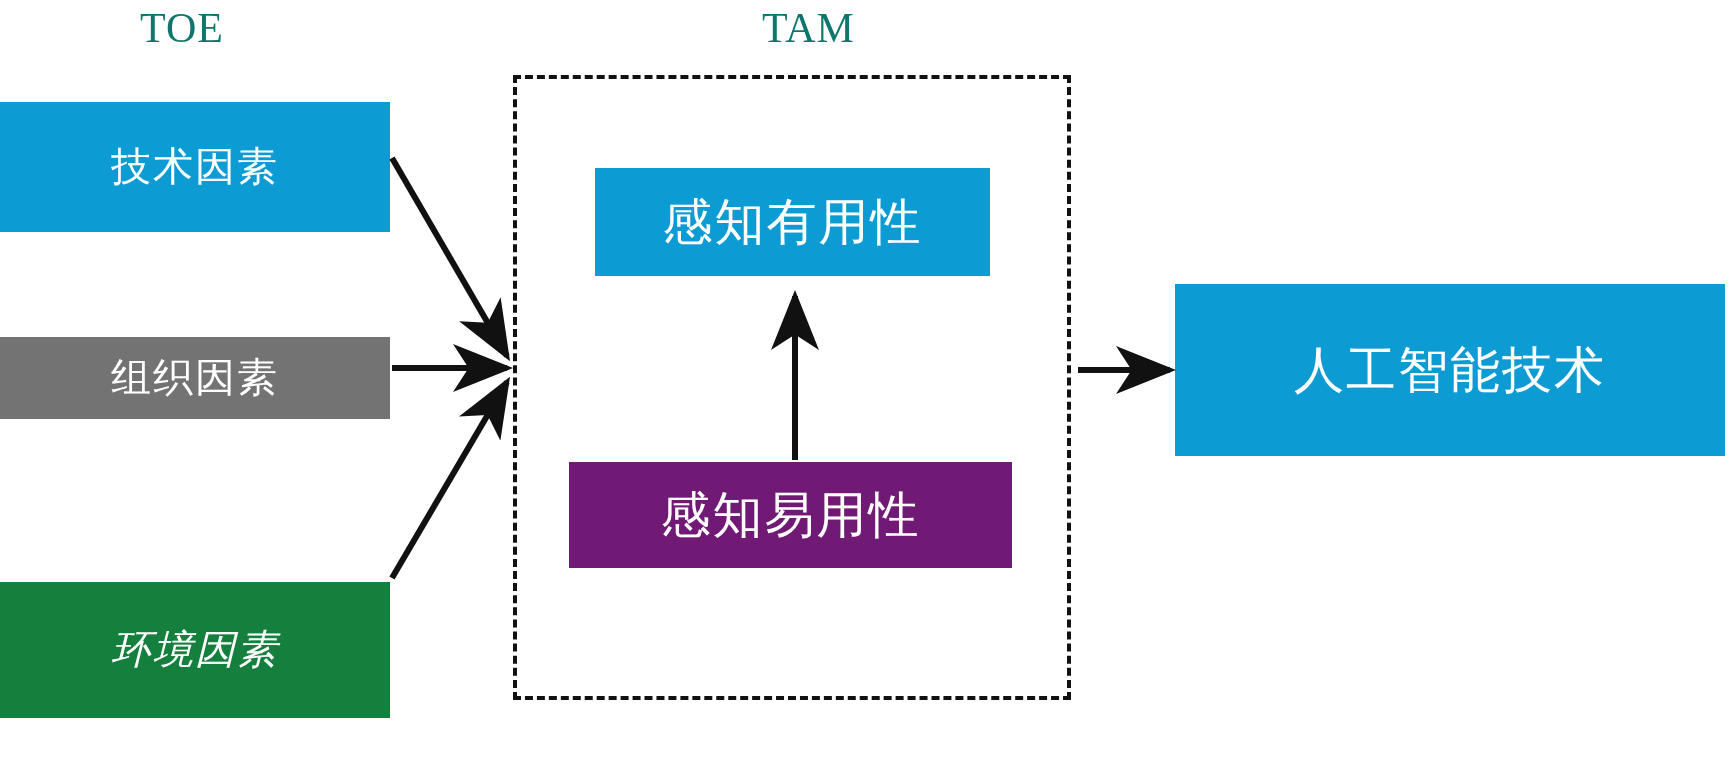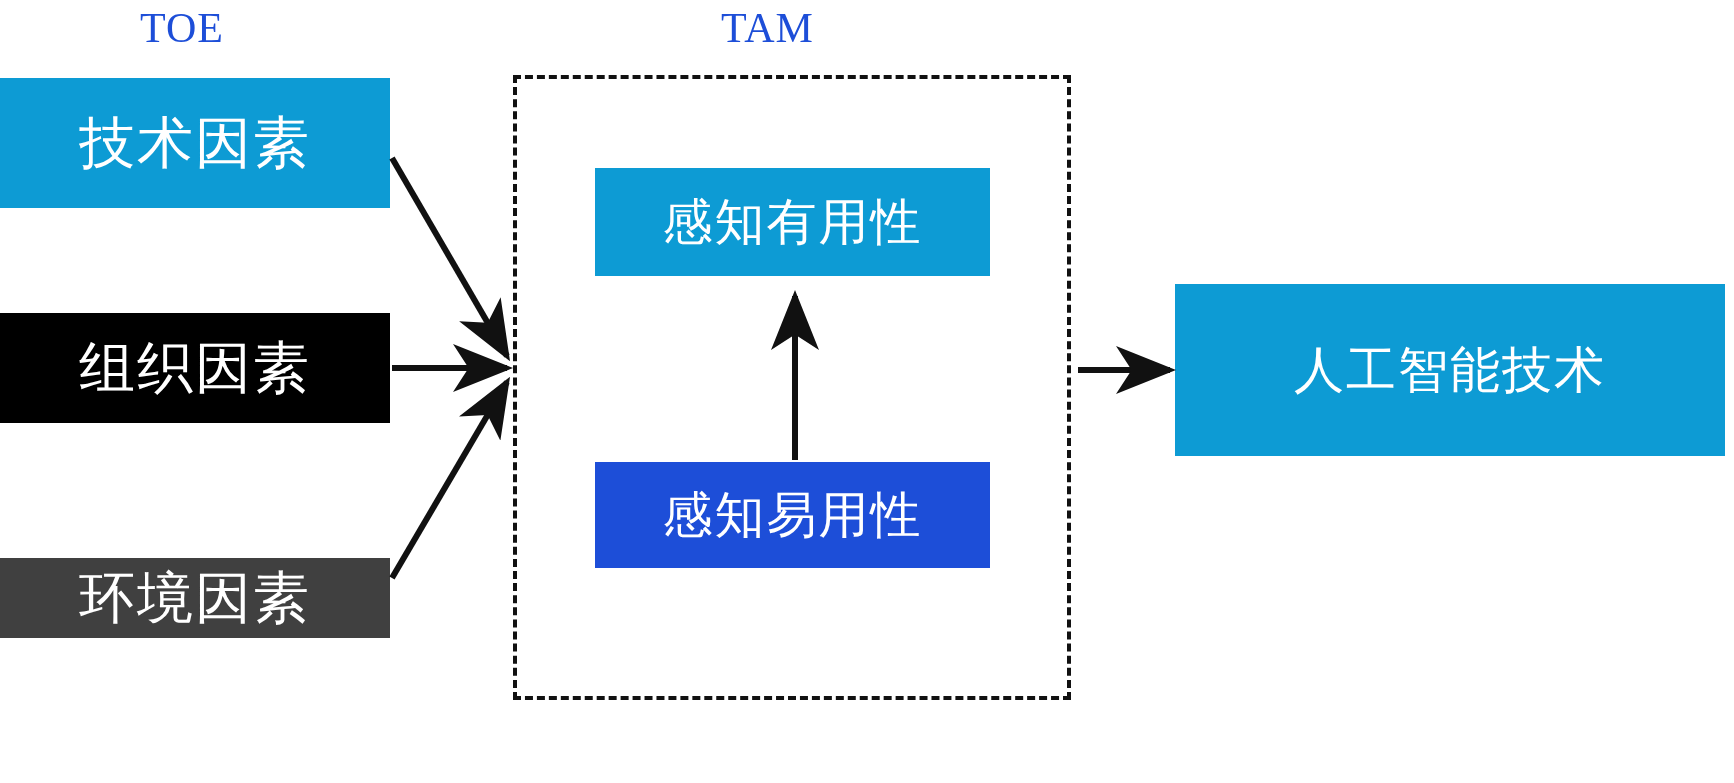--- a/index.html
+++ b/index.html
@@ -8,39 +8,39 @@
     position:relative;
     width:1734px;
     height:783px;
     background:#ffffff;
     overflow:hidden;
   }
   .label-latin{
     position:absolute;
     font-family:"Liberation Serif","DejaVu Serif",serif;
     font-size:42px;
-    color:#1d4ed8;
+    color:#0f766e;
     letter-spacing:1px;
     white-space:nowrap;
   }
   .box{
     position:absolute;
     background:#0d9bd4;
     color:#ffffff;
     display:flex;
     align-items:center;
     justify-content:center;
     text-align:center;
     font-family:"DejaVu Serif","Liberation Serif",serif;
     font-weight:400;
     line-height:1.18;
     letter-spacing:2px;
     box-sizing:border-box;
   }
-  .box-toe{font-size:56px;}
+  .box-toe{font-size:40px;margin-top:24px;}
   .box-tam{font-size:50px;}
   .box-outcome{font-size:50px;}
   .dashed-frame{
     position:absolute;
     border:4px dashed #111111;
     background:transparent;
     box-sizing:border-box;
   }
   svg.overlay{
     position:absolute;
@@ -50,33 +50,33 @@
   }
   .arrow-line{stroke:#111111;stroke-width:6;fill:none;}
 </style>
 </head>
 <body>
 
 <div id="stage" style="background: rgb(255, 255, 255);">
 
   <div class="label-latin" style="left:140px; top:4px;">TOE</div>
 
-  <div class="label-latin" style="left:721px; top:4px;">TAM</div>
+  <div class="label-latin" style="left:762px; top:4px;">TAM</div>
 
   <div class="box box-toe" style="left: 0px; top: 78px; width: 390px; height: 130px; background: rgb(13, 155, 212); color: rgb(255, 255, 255);">技术因素</div>
 
-  <div class="box box-toe" style="left: 0px; top: 313px; width: 390px; height: 110px; background: #000000; color: rgb(255, 255, 255);">组织因素</div>
+  <div class="box box-toe" style="left: 0px; top: 313px; width: 390px; height: 82px; background: #737373; color: rgb(255, 255, 255);">组织因素</div>
 
-  <div class="box box-toe" style="left: 0px; top: 558px; width: 390px; height: 80px; background: #404040; color: rgb(255, 255, 255);">环境因素</div>
+  <div class="box box-toe" style="left: 0px; top: 558px; width: 390px; height: 136px; background: #15803d; color: rgb(255, 255, 255); font-style: italic;">环境因素</div>
 
   <div class="dashed-frame" style="left: 513px; top: 75px; width: 558px; height: 625px; border-color: rgb(17, 17, 17);"></div>
 
   <div class="box box-tam" style="left: 595px; top: 168px; width: 395px; height: 108px; background: rgb(13, 155, 212); color: rgb(255, 255, 255);">感知有用性</div>
 
-  <div class="box box-tam" style="left: 595px; top: 462px; width: 395px; height: 106px; background: #1d4ed8; color: rgb(255, 255, 255);">感知易用性</div>
+  <div class="box box-tam" style="left: 569px; top: 462px; width: 443px; height: 106px; background: #701a75; color: rgb(255, 255, 255);">感知易用性</div>
 
   <div class="box box-outcome" style="left: 1175px; top: 284px; width: 550px; height: 172px; flex-direction: column; background: rgb(13, 155, 212); color: rgb(255, 255, 255);">
     <span>人工智能技术</span>
   </div>
 
   <svg class="overlay" viewBox="0 0 1734 783">
     <defs>
       <marker id="arrowhead" markerWidth="10" markerHeight="8" refX="9" refY="4" orient="auto" markerUnits="strokeWidth">
         <path d="M0,0 L10,4 L0,8 L2.6,4 Z" fill="#111111"></path>
       </marker>

